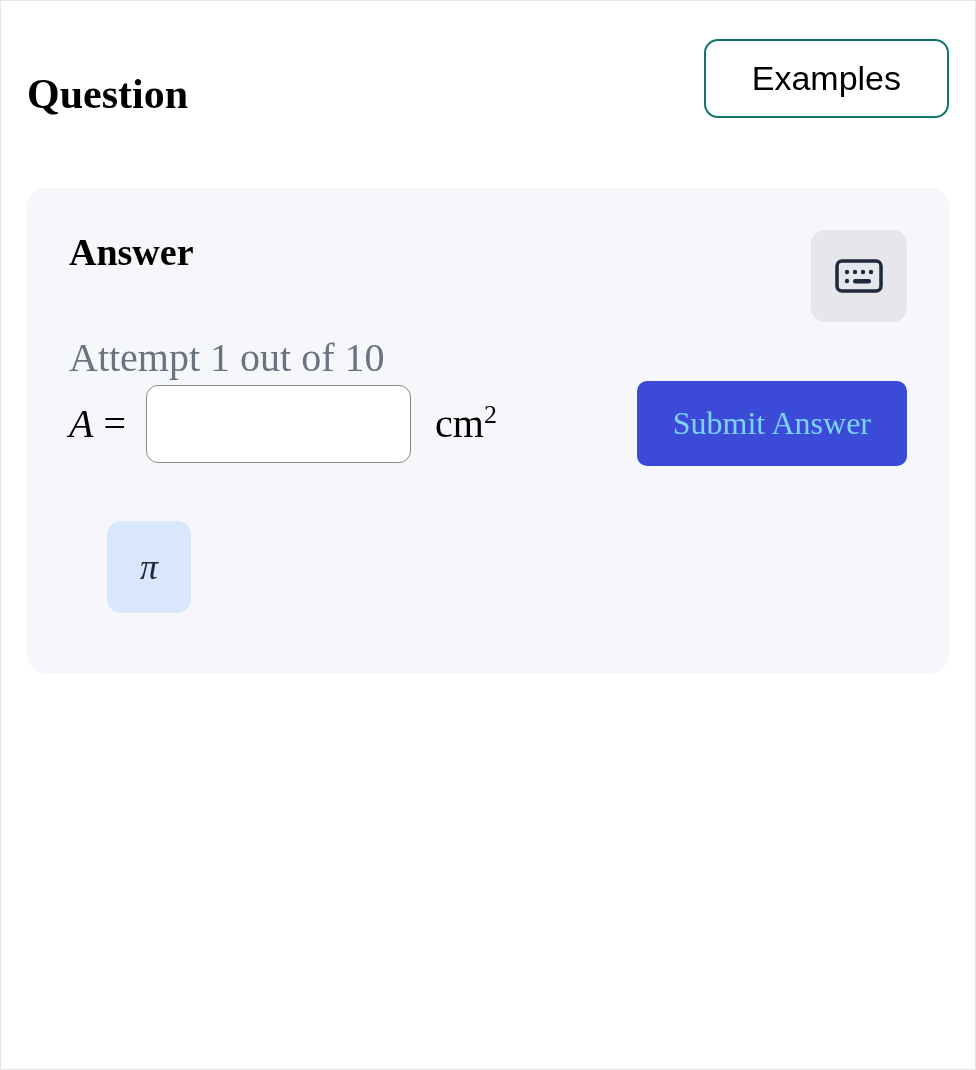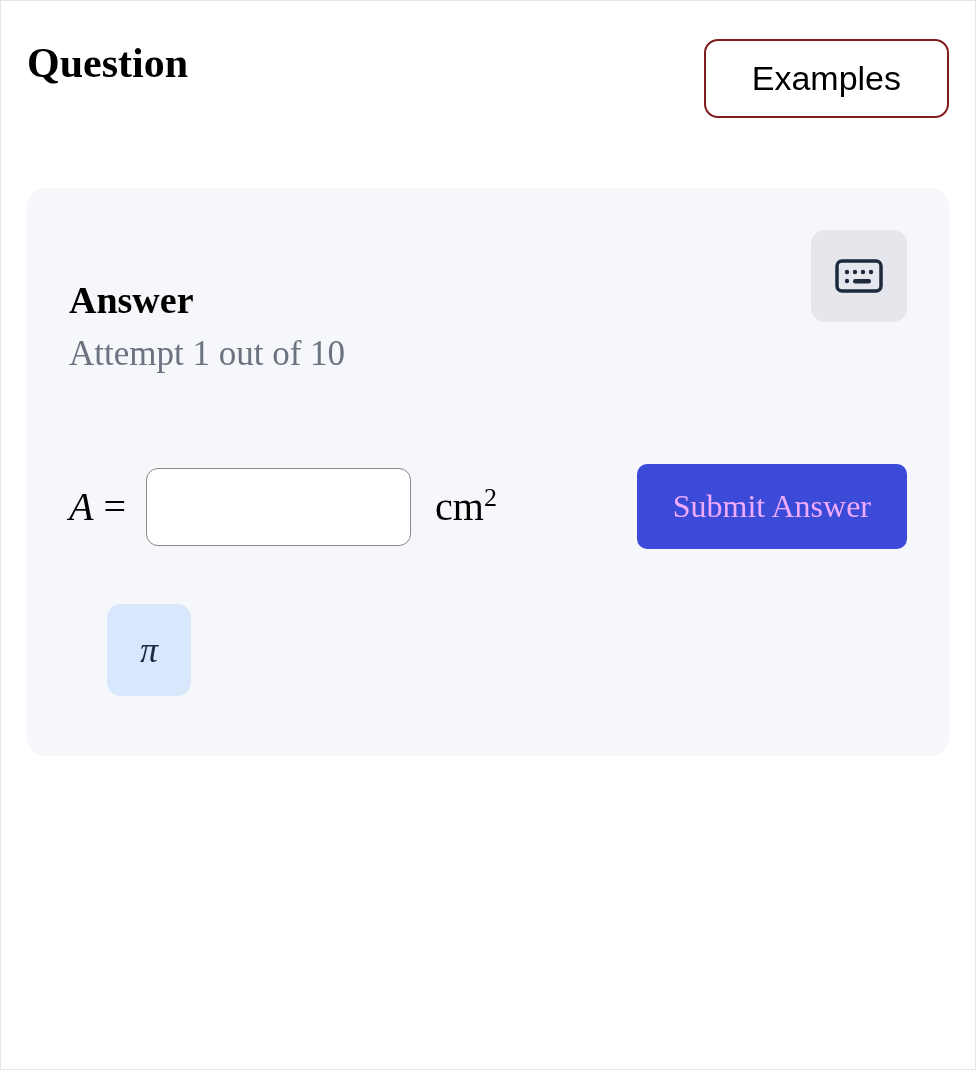--- a/index.html
+++ b/index.html
@@ -13,31 +13,31 @@
       width: 976px;
       height: 1070px;
       border: 1px solid #e5e5e5;
     }
     .container {
       padding: 38px 26px 26px 26px;
     }
     .header {
       display: flex;
       justify-content: space-between;
-      align-items: flex-start;
+      align-items: flex-end;
       margin-bottom: 70px;
     }
     .question-heading {
       font-size: 42px;
       font-weight: bold;
       color: #000;
     }
     .examples-button {
       background: #fff;
-      border: 2px solid #7f1d1d;
+      border: 2px solid #0f766e;
       border-radius: 14px;
       padding: 18px 46px;
       font-size: 34px;
       font-family: -apple-system, BlinkMacSystemFont, 'Segoe UI', sans-serif;
       cursor: pointer;
       color: #000;
     }
     .question-text {
       font-size: 40px;
       line-height: 1.55;
@@ -49,21 +49,21 @@
       font-family: 'Times New Roman', serif;
     }
     .answer-panel {
       background: #f6f7fa;
       border-radius: 18px;
       padding: 42px 42px 60px 42px;
     }
     .answer-header {
       display: flex;
       justify-content: space-between;
-      align-items: flex-end;
+      align-items: flex-start;
       margin-bottom: 12px;
     }
     .answer-heading {
       font-size: 38px;
       font-weight: bold;
       color: #000;
     }
     .keyboard-button {
       background: #e5e7ec;
       border: none;
@@ -73,23 +73,22 @@
       display: flex;
       align-items: center;
       justify-content: center;
       cursor: pointer;
     }
     .keyboard-icon {
       width: 48px;
       height: 34px;
     }
     .attempt-text {
-      font-size: 35px;
+      font-size: 40px;
       color: #6b7280;
-      margin-bottom: 90px;
       font-family: Georgia, serif;
     }
     .input-row {
       display: flex;
       align-items: center;
       gap: 20px;
       margin-bottom: 55px;
     }
     .area-label {
       font-size: 40px;
@@ -115,21 +114,21 @@
     .unit-label {
       font-size: 40px;
       font-family: Liberation Serif, serif;
       margin-left: 4px;
     }
     .unit-label sup {
       font-size: 26px;
     }
     .submit-button {
       background: #3b4bd8;
-      color: #f0abfc;
+      color: #7dd3fc;
       border: none;
       border-radius: 10px;
       padding: 24px 36px;
       font-size: 32px;
       font-family: Georgia, serif;
       cursor: pointer;
       margin-left: auto;
     }
     .pi-button {
       background: #d8e7fb;

